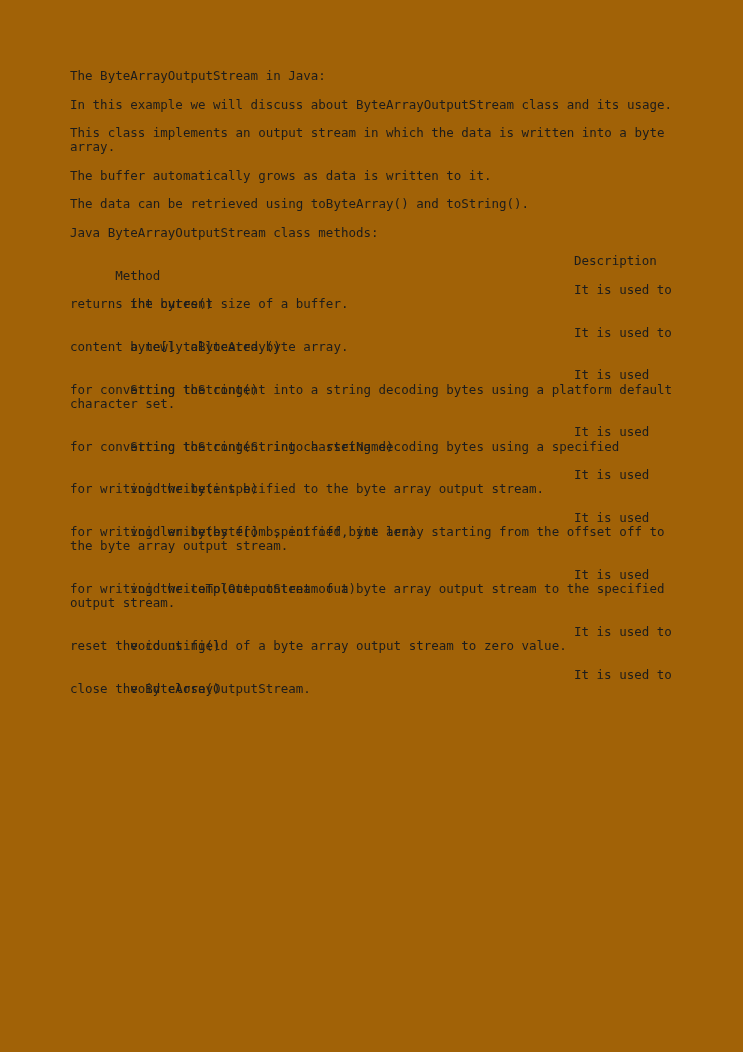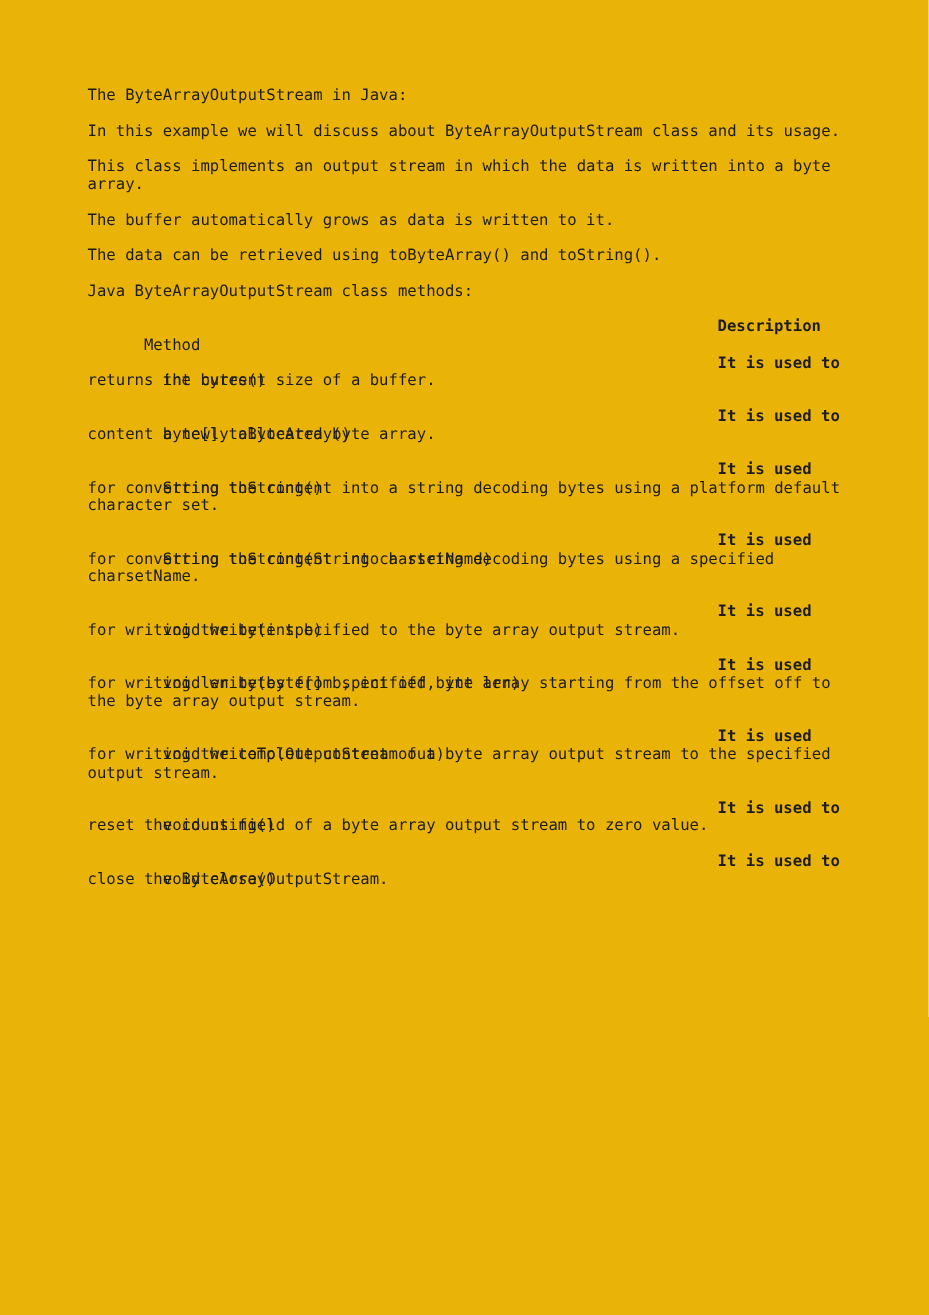--- a/index.html
+++ b/index.html
@@ -4,21 +4,21 @@
 <style>
   * { margin: 0; padding: 0; box-sizing: border-box; }
   html, body {
     width: 743px; height: 1052px;
     background: #ffffff;
     overflow: hidden;
   }
   .page {
     position: relative;
     width: 743px; height: 1052px;
-    background: #eab308;
+    background: #a16207;
   }
   .doc {
     position: absolute;
     left: 70px;
     top: 69px;
     width: 640px;
     font-family: "DejaVu Sans Mono", "Liberation Mono", monospace;
     font-size: 12.5px;
     color: #1c1c1c;
   }
@@ -26,21 +26,20 @@
     position: relative;
     height: 14.25px;
     line-height: 14.25px;
     white-space: pre;
   }
   .desc-col {
     position: absolute;
     left: 504px;
     top: 0;
     white-space: pre;
-    font-weight: bold;
   }
 </style>
 </head>
 <body>
 
 <div class="page">
   <div class="doc">
 
     <div class="line">The ByteArrayOutputStream in Java:</div>
     <div class="line"></div>
@@ -104,21 +103,20 @@
       <div class="line">character set.</div>
     </div>
     <div class="line"></div>
 
     <div>
       <div class="line">
         <span>String toString(String charsetName)</span>
         <span class="desc-col">It is used</span>
       </div>
       <div class="line">for converting the content into a string decoding bytes using a specified</div>
-      <div class="line">charsetName.</div>
     </div>
     <div class="line"></div>
 
     <div>
       <div class="line">
         <span>void write(int b)</span>
         <span class="desc-col">It is used</span>
       </div>
       <div class="line">for writing the byte specified to the byte array output stream.</div>
     </div>

